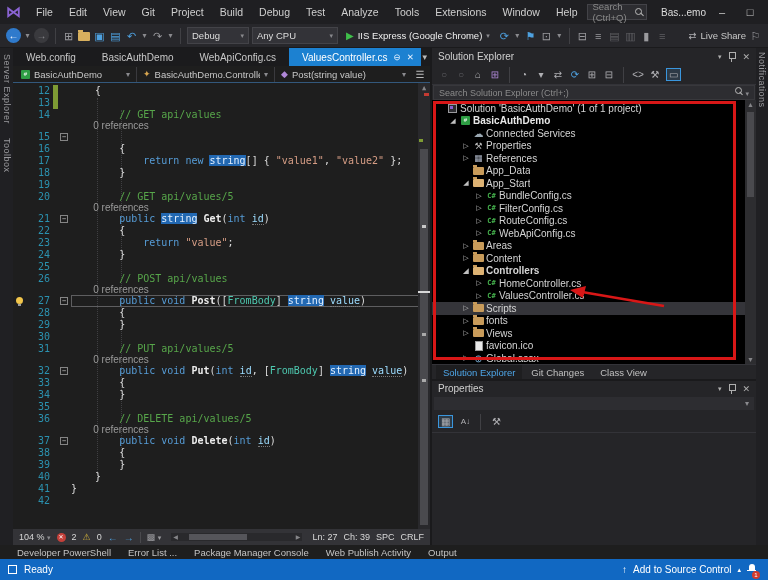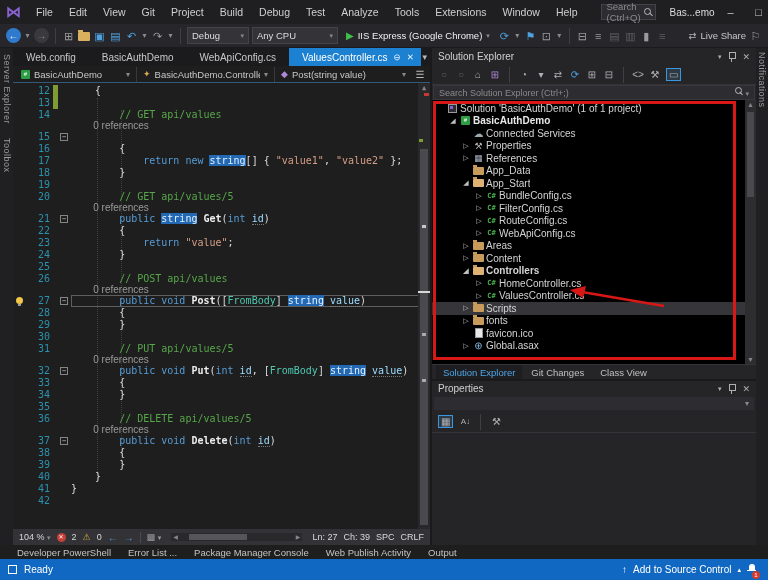--- a/index.html
+++ b/index.html
@@ -5,21 +5,21 @@
   html,body{margin:0;padding:0;background:#111;}
   #app{position:relative;width:768px;height:580px;background:#1E1E1E;overflow:hidden;
        font-family:"Liberation Sans",sans-serif;color:#CCCCCC;font-size:10px;-webkit-font-smoothing:antialiased;}
   #app *{box-sizing:border-box;}
 
   
   .titlebar{height:24px;background:#1F1F22;display:flex;align-items:center;padding:0 4px;gap:2px;}
   .vslogo{color:#8A63D2;font-size:15px;font-weight:bold;margin:0 6px 0 2px;line-height:24px;}
   .menubar{display:flex;gap:2px;}
   .menu-item{padding:2px 7px;font-size:10.5px;color:#CFCFCF;cursor:default;}
-  .qsearch{margin-left:14px;width:142px;height:16px;background:#2D2D31;border:1px solid #434348;
+  .qsearch{width:142px;height:16px;background:#2D2D31;border:1px solid #434348;
            display:flex;align-items:center;justify-content:space-between;padding:0 5px;color:#8A8A8A;font-size:9.5px;}
   .wtitle{margin-left:12px;color:#DDDDDD;font-size:10px;}
   .wctl{margin-left:auto;display:flex;gap:0;}
   .wctl span{width:28px;text-align:center;color:#CCC;font-size:11px;line-height:24px;}
 
   
   .toolbar{height:24px;background:#27272B;display:flex;align-items:center;padding:0 6px;gap:3px;border-bottom:1px solid #1A1A1C;}
   .tbi{min-width:13px;text-align:center;font-size:11px;color:#BBB;line-height:18px;}
   .tbi.blueic{color:#4EA1E0;}
   .tbi.dim{color:#9A9A9E;}
@@ -740,20 +740,27 @@
             <span class="tlabel">Scripts</span>
           </div>
           <div class="trow" style="padding-left: 29px;">
             <span class="exp">▷</span>
             <span class="ticon">
               <span class="ti-folder"></span>
             </span>
             <span class="tlabel">fonts</span>
           </div>
           <div class="trow" style="padding-left: 29px;">
+            <span class="exp">▷</span>
+            <span class="ticon">
+              <span class="ti-folder"></span>
+            </span>
+            <span class="tlabel">Views</span>
+          </div>
+          <div class="trow" style="padding-left: 29px;">
             <span class="exp"></span>
             <span class="ticon">
               <span class="ti-file"></span>
             </span>
             <span class="tlabel">favicon.ico</span>
           </div>
           <div class="trow" style="padding-left: 29px;">
             <span class="exp">▷</span>
             <span class="ticon">
               <span class="ti-globe">⊕</span>

